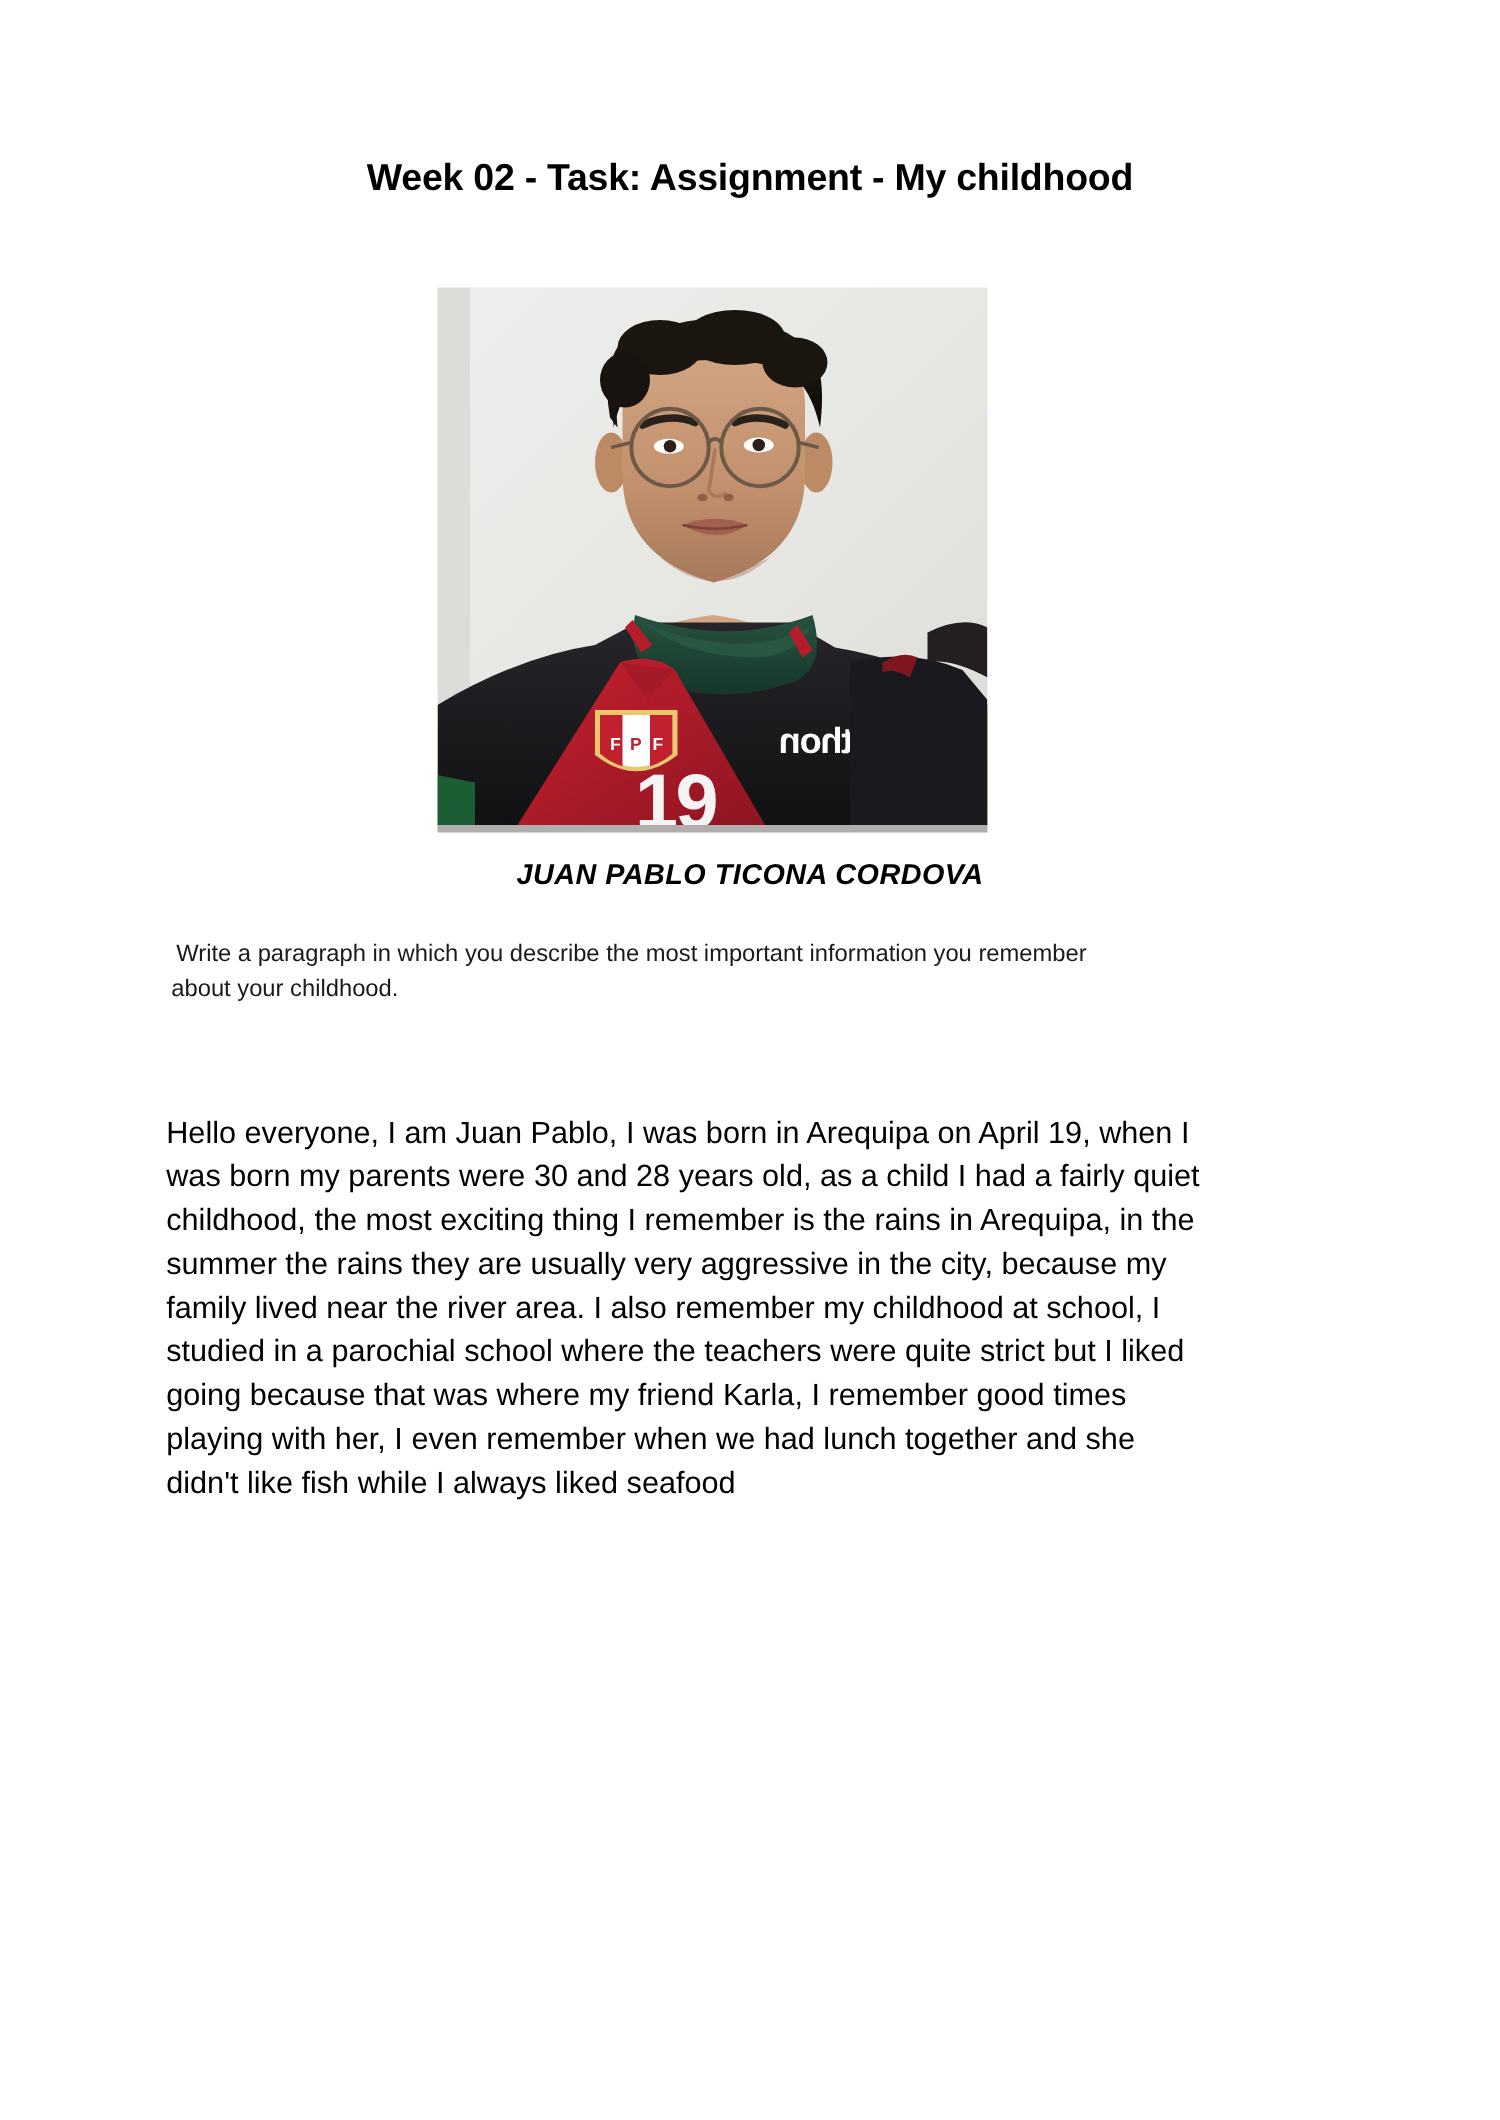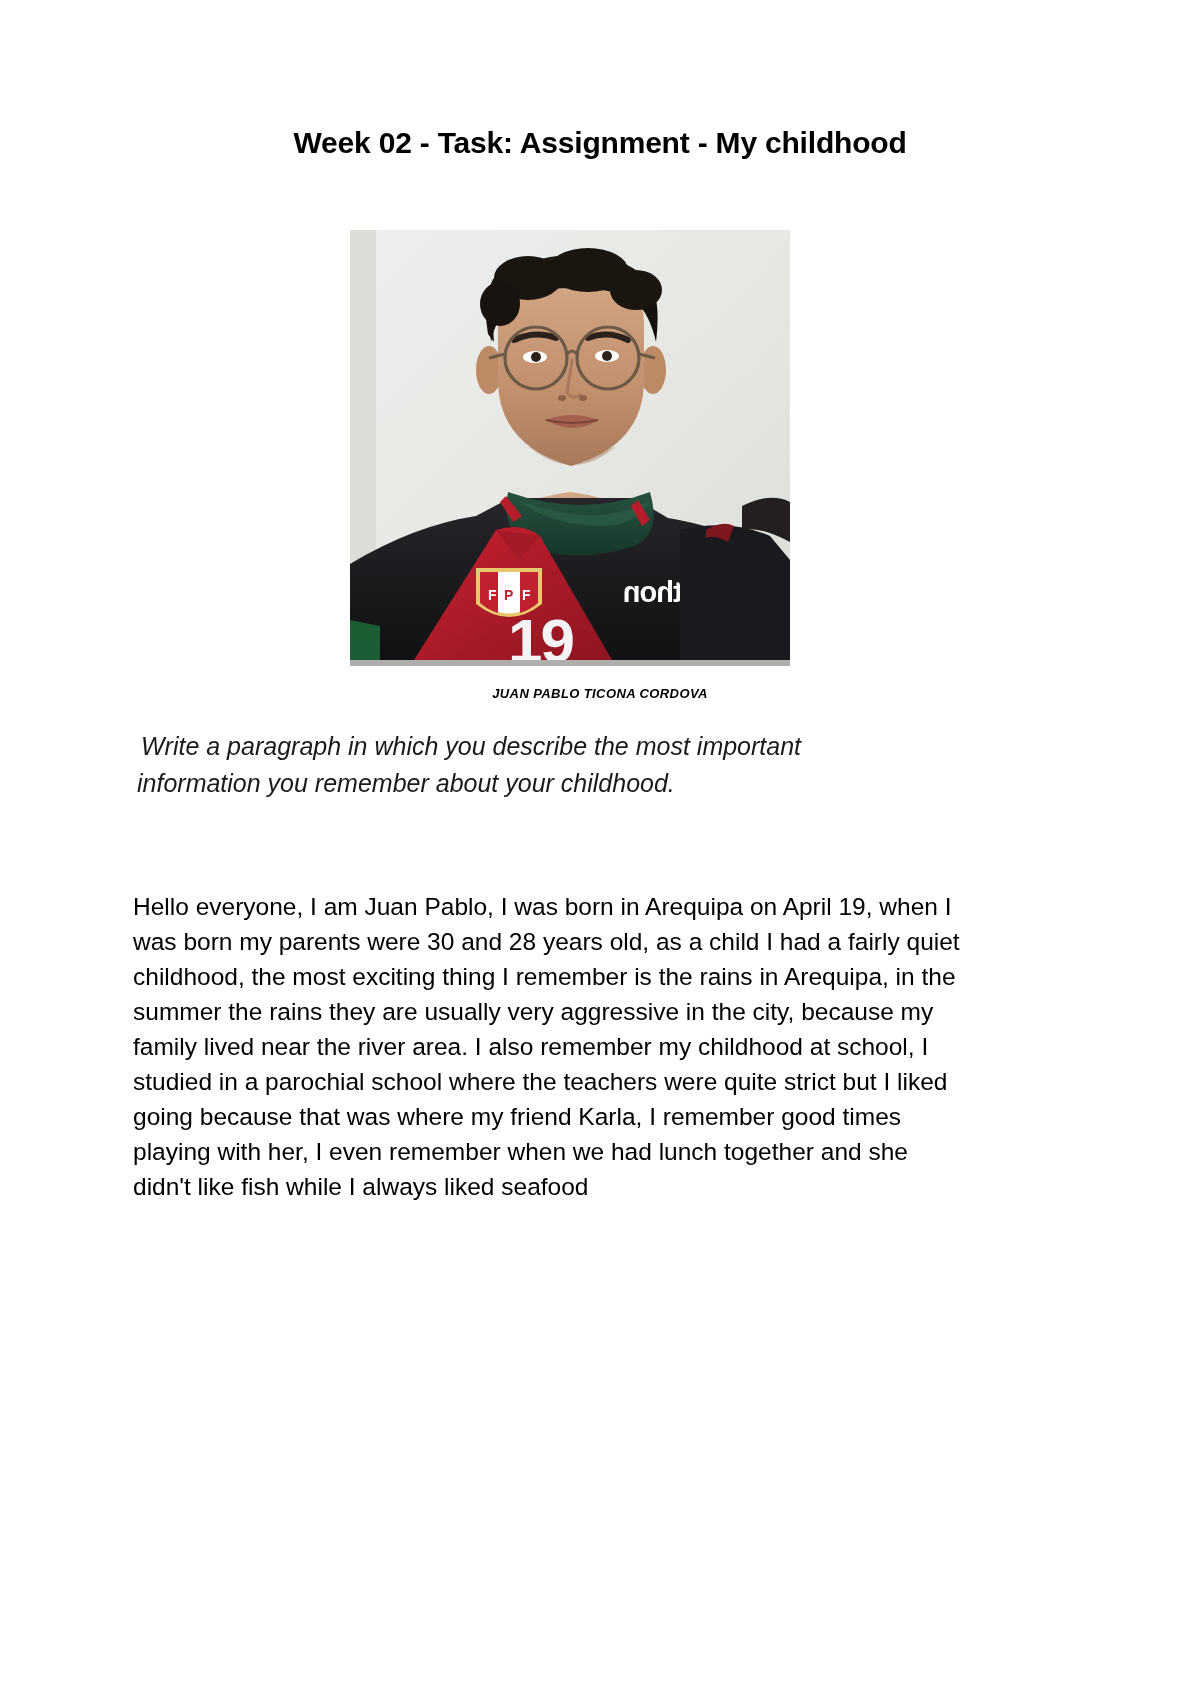--- a/index.html
+++ b/index.html
@@ -66,34 +66,33 @@
   }
   .photo svg { display: block; }
 
   
   .photo-caption {
     position: absolute;
     left: 0;
     top: 686px;
     width: 1200px;
     text-align: center;
-    font-size: 13px;
+    font-size: 23px;
     font-weight: bold;
     font-style: italic;
     letter-spacing: 0.4px;
   }
 
   
   .instruction {
     position: absolute;
     left: 137px;
-    top: 728px;
+    top: 750px;
     width: 770px;
-    font-size: 25px;
-    font-style: italic;
+    font-size: 19px;
     line-height: 1.47;
     color: #1a1a1a;
     text-indent: 4px;
   }
 
   
   .body-text {
     position: absolute;
     left: 133px;
     top: 877px;

